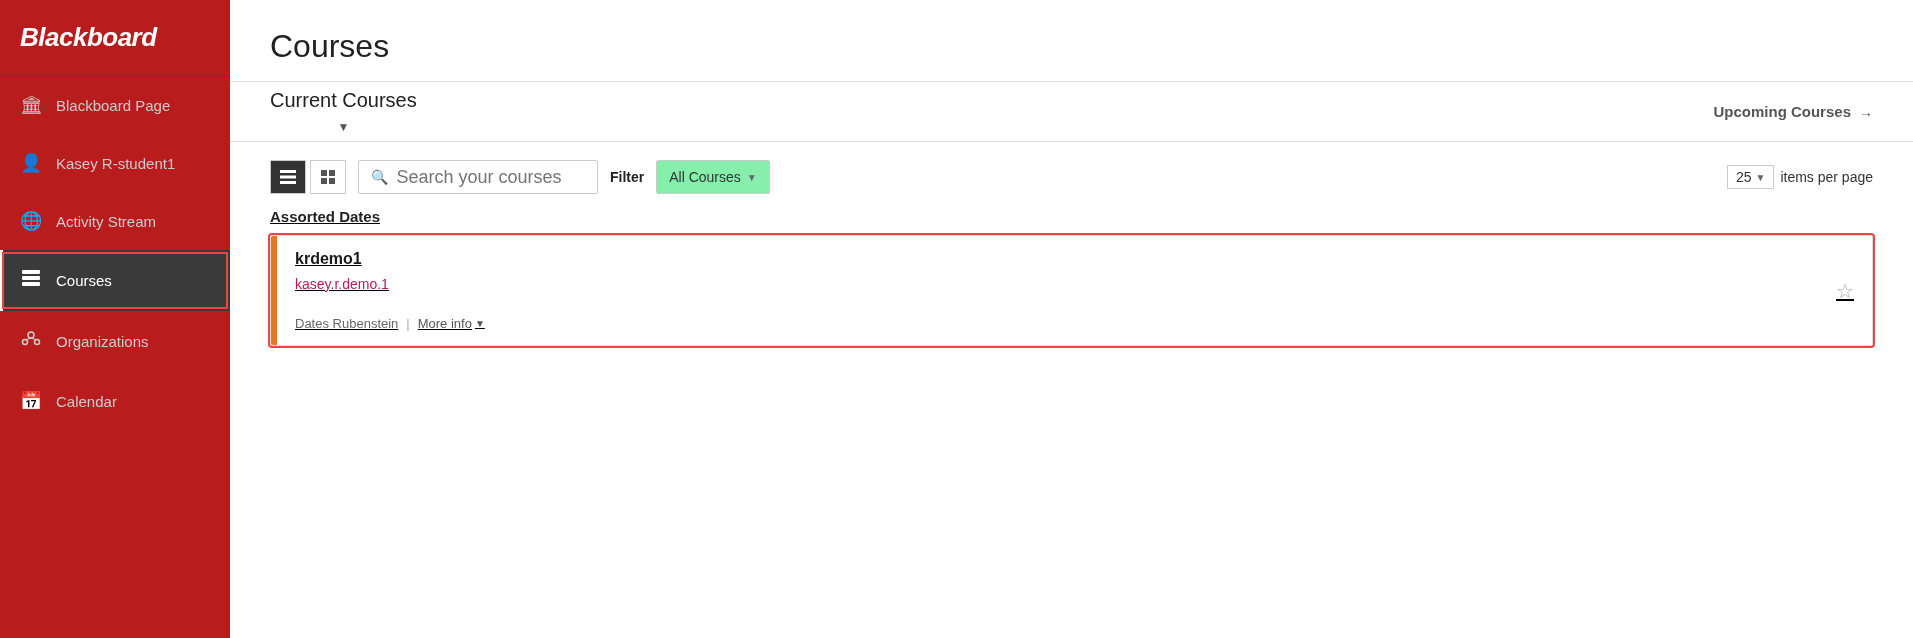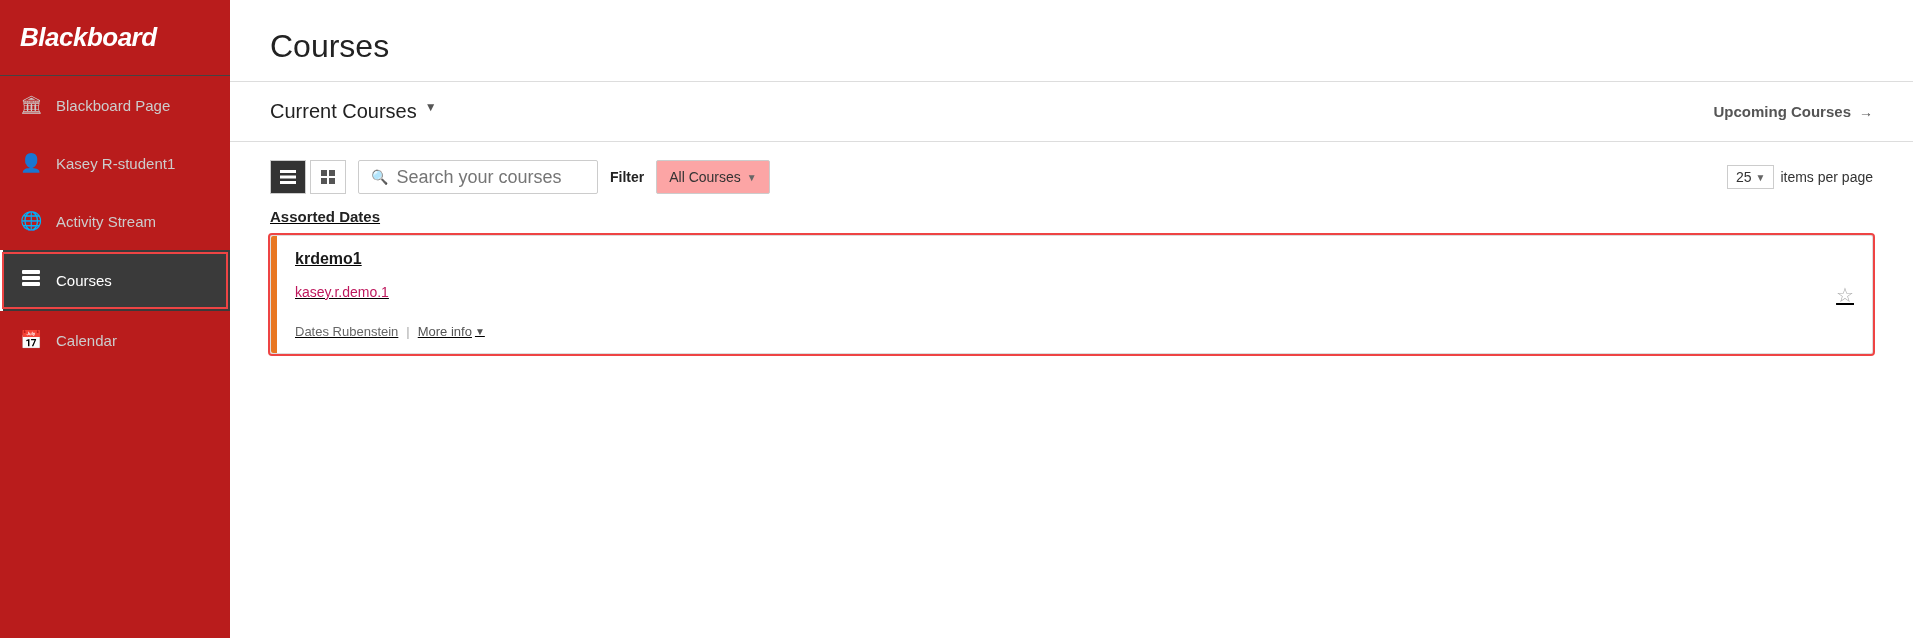--- a/index.html
+++ b/index.html
@@ -72,26 +72,27 @@
     .tab-bar {
       display: flex;
       align-items: center;
       justify-content: space-between;
       padding: 0 40px;
       border-bottom: 1px solid #ddd;
       height: 60px;
     }
     .tab-current {
       display: flex;
-      align-items: flex-start;
+      align-items: center;
       gap: 8px;
       font-size: 20px;
       font-weight: 300;
       color: #222;
       cursor: pointer;
+      flex-direction: column;
     }
     .tab-current .arrow-down {
       font-size: 12px;
       color: #555;
     }
     .tab-upcoming {
       display: flex;
       align-items: center;
       gap: 8px;
       font-size: 15px;
@@ -154,21 +155,21 @@
       display: flex;
       align-items: center;
       border: 1px solid #ccc;
       border-radius: 2px;
       padding: 0 12px;
       height: 34px;
       gap: 6px;
       cursor: pointer;
       font-size: 14px;
       color: #333;
-      background: #fca5a5;
+      background: #86efac;
     }
     .filter-dropdown .dd-arrow { font-size: 10px; color: #666; }
     .spacer { flex: 1; }
     .per-page-wrap {
       display: flex;
       align-items: center;
       gap: 6px;
       font-size: 14px;
       color: #333;
     }
@@ -214,21 +215,21 @@
       flex-shrink: 0;
     }
     .course-info {
       padding: 14px 18px;
       flex: 1;
     }
     .course-name {
       font-size: 16px;
       font-weight: 600;
       color: #1a1a1a;
-      margin-bottom: 16px;
+      margin-bottom: 8px;
     }
     .course-id {
       font-size: 14px;
       color: #be185d;
       margin-bottom: 24px;
     }
     .course-meta {
       font-size: 13px;
       color: #666;
       display: flex;
@@ -287,20 +288,32 @@
     </div>
     <div class="sidebar-item active courses-highlight" style="position:relative;">
       <span class="icon">
         <svg width="20" height="20" viewBox="0 0 20 20" fill="none" xmlns="http://www.w3.org/2000/svg">
           <rect x="1" y="2" width="18" height="4" rx="1" fill="#fff"></rect>
           <rect x="1" y="8" width="18" height="4" rx="1" fill="#fff"></rect>
           <rect x="1" y="14" width="18" height="4" rx="1" fill="#fff"></rect>
         </svg>
       </span>
       <span class="sidebar-item-label">Courses</span>
+    </div>
+    <div class="sidebar-item">
+      <span class="icon">
+        <svg width="20" height="20" viewBox="0 0 20 20" fill="none" xmlns="http://www.w3.org/2000/svg">
+          <circle cx="10" cy="6" r="3" stroke="#ccc" stroke-width="1.5"></circle>
+          <circle cx="4" cy="13" r="2.5" stroke="#ccc" stroke-width="1.5"></circle>
+          <circle cx="16" cy="13" r="2.5" stroke="#ccc" stroke-width="1.5"></circle>
+          <line x1="10" y1="9" x2="4" y2="11" stroke="#ccc" stroke-width="1.2"></line>
+          <line x1="10" y1="9" x2="16" y2="11" stroke="#ccc" stroke-width="1.2"></line>
+        </svg>
+      </span>
+      <span class="sidebar-item-label">Organizations</span>
     </div>
     <div class="sidebar-item">
       <span class="icon">📅</span>
       <span class="sidebar-item-label">Calendar</span>
     </div>
   </nav>
 </div>
 
 <div class="main">
   <div class="main-header">

